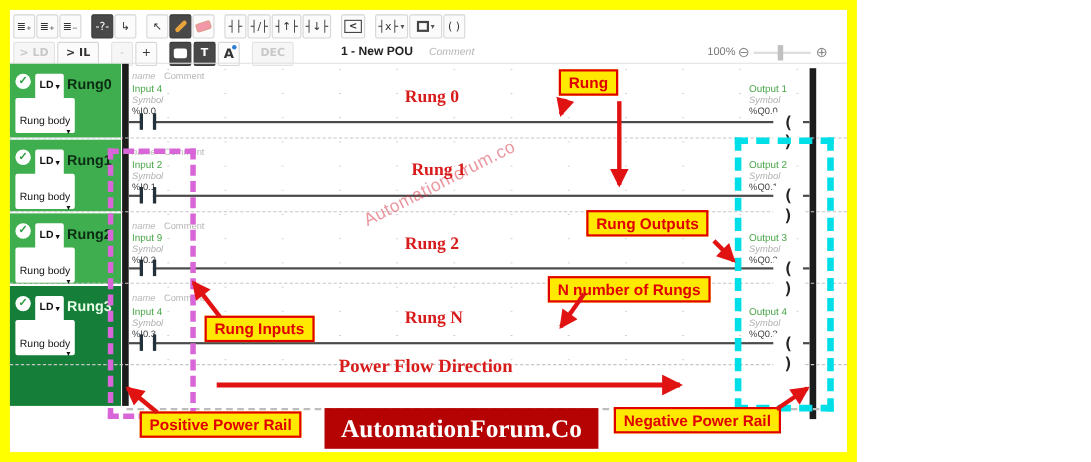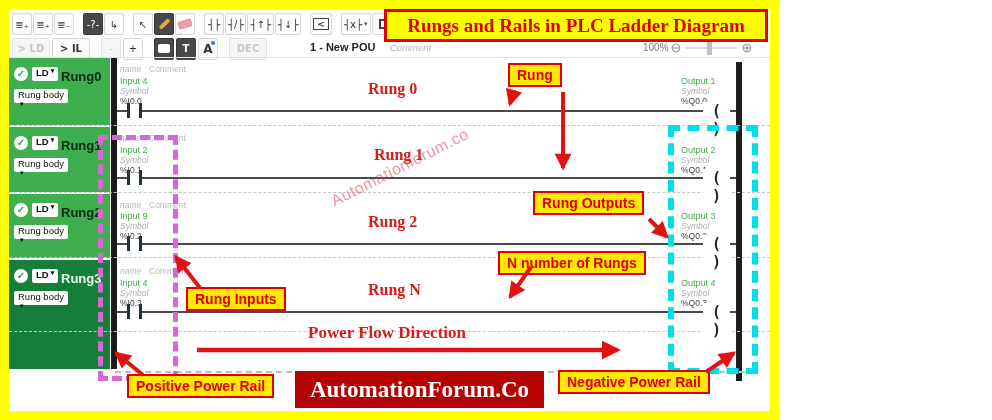--- a/index.html
+++ b/index.html
@@ -36,21 +36,21 @@
   
   .ladder { position:absolute; left:0; top:48px; width:761px; height:354px; border-top:1px solid #e2e2e2; }
   .dots { position:absolute; left:106px; top:2px; width:646px; height:276px;
           background-image:radial-gradient(#c4c4c4 1px, transparent 1.2px); background-size:52px 22px;
           background-position:12px 14px; opacity:.8; }
   .panel { position:absolute; left:0; width:101px; background:#3fae4f; }
   .panel.darkgreen { background:#157f3a; }
   .pcheck { position:absolute; left:5px; top:9px; width:14px; height:14px; border-radius:50%; background:#fff;
             color:#2f9e43; font-size:10px; font-weight:bold; text-align:center; line-height:14px; }
   .pdd { position:absolute; background:#fff; border-radius:2px; font-size:9.5px; color:#111;
-         display:flex; align-items:flex-start; padding:0 4px; height:14px; }
+         display:flex; align-items:flex-end; padding:16px 4px; height:14px; }
   .pdd .caret-s { color:#111; }
   .pdd.lang { left:23px; top:9px; font-weight:bold; }
   .pname { position:absolute; left:52px; top:11px; font-size:13px; font-weight:bold; color:#0b2b12; }
   .pdd.body { left:5px; top:31px;flex-direction:column; }
   .rail { position:absolute; width:6px; background:#1c1c1c; }
   .rrow { position:absolute; left:0; width:761px; border-bottom:1px dashed #c6c6c6; }
   .rowline { position:absolute; left:108px; width:619px; height:2px; background:#4a4a4a; }
   .cbar { position:absolute; width:3px; height:15px; background:#23313a; }
   .cgap { position:absolute; width:9px; height:6px; background:#fff; }
   .coil { position:absolute; left:694px; width:27px; text-align:center; background:#fff;
@@ -309,21 +309,20 @@
         </div>
 
         <div class="dashline" style="top:313px"></div>
 
         <div class="pinkbox"></div>
         <div class="cyanbox"></div>
       </div>
     </div>
   </div>
 
-  <div class="titlebox">Rungs and Rails in PLC Ladder Diagram</div>
   <div class="watermark">Automationforum.co</div>
 
   <div class="serif-red" style="left:368px;top:80px">Rung 0</div>
   <div class="serif-red" style="left:374px;top:146px">Rung 1</div>
   <div class="serif-red" style="left:368px;top:213px">Rung 2</div>
   <div class="serif-red" style="left:368px;top:281px">Rung N</div>
   <div class="serif-red pfd" style="left:308px;top:323px">Power Flow Direction</div>
 
   <div class="ann" style="left:508px;top:63px">Rung</div>
   <div class="ann" style="left:533px;top:191px">Rung Outputs</div>

